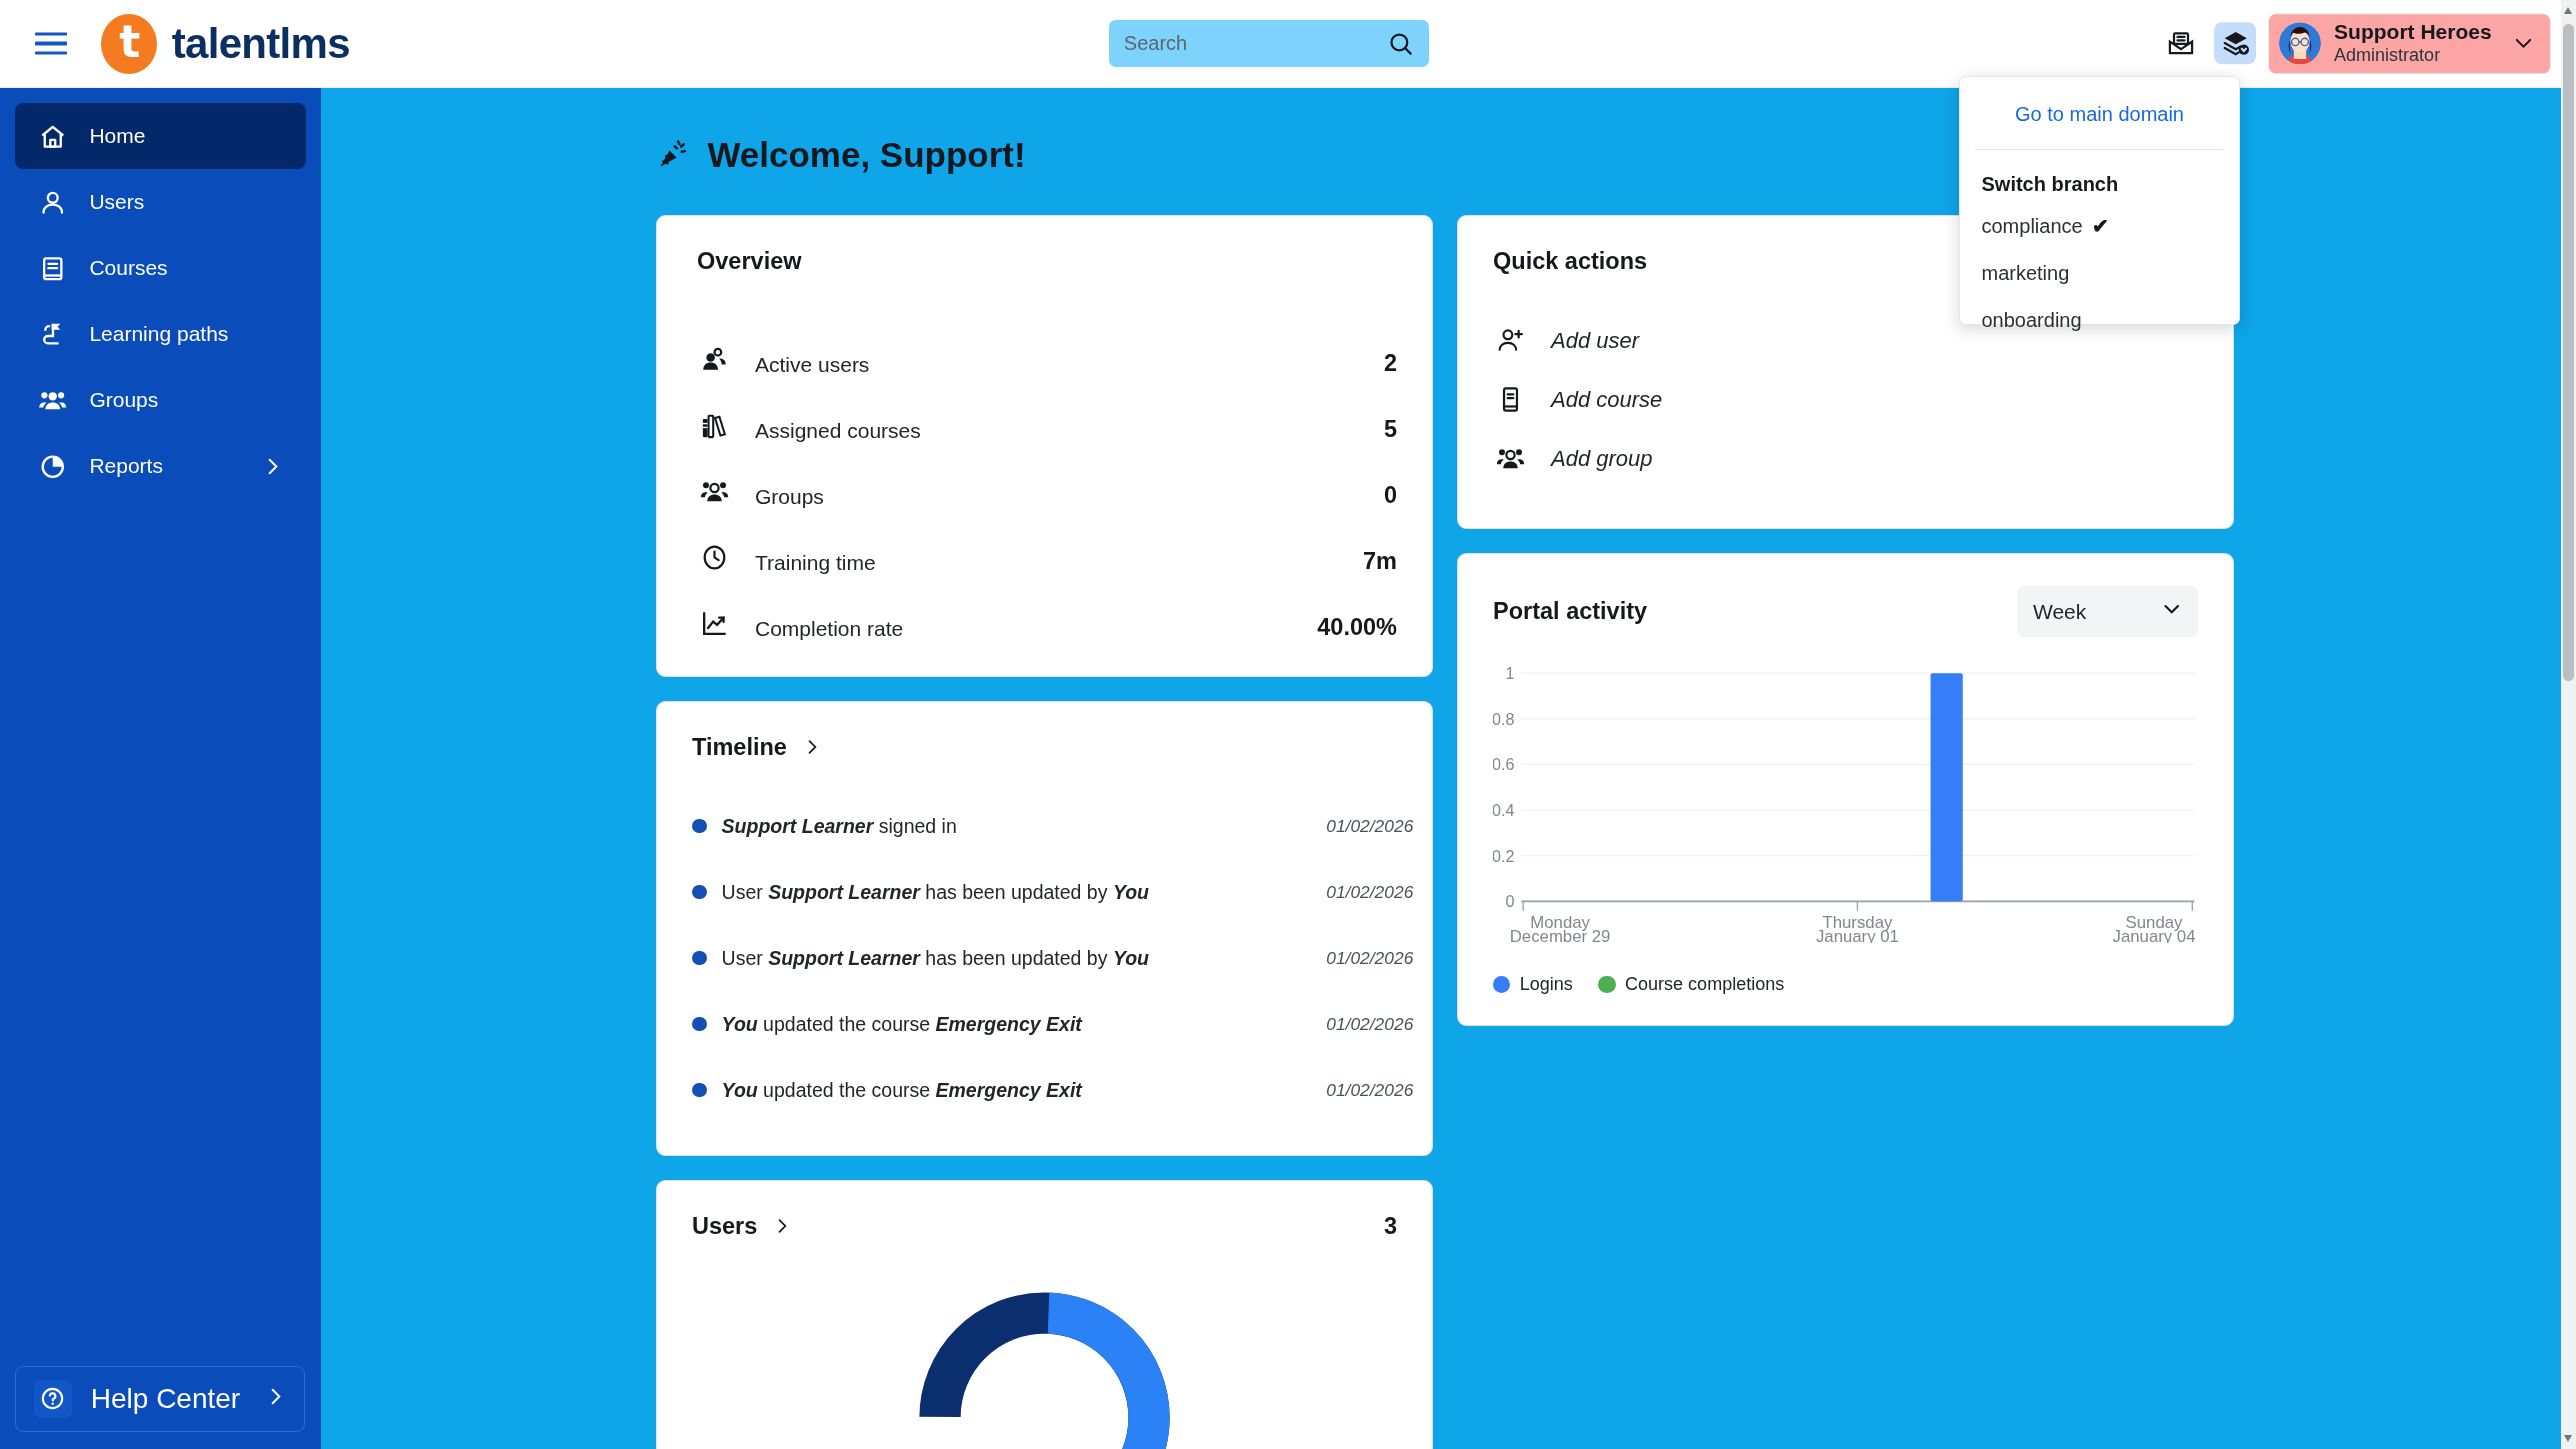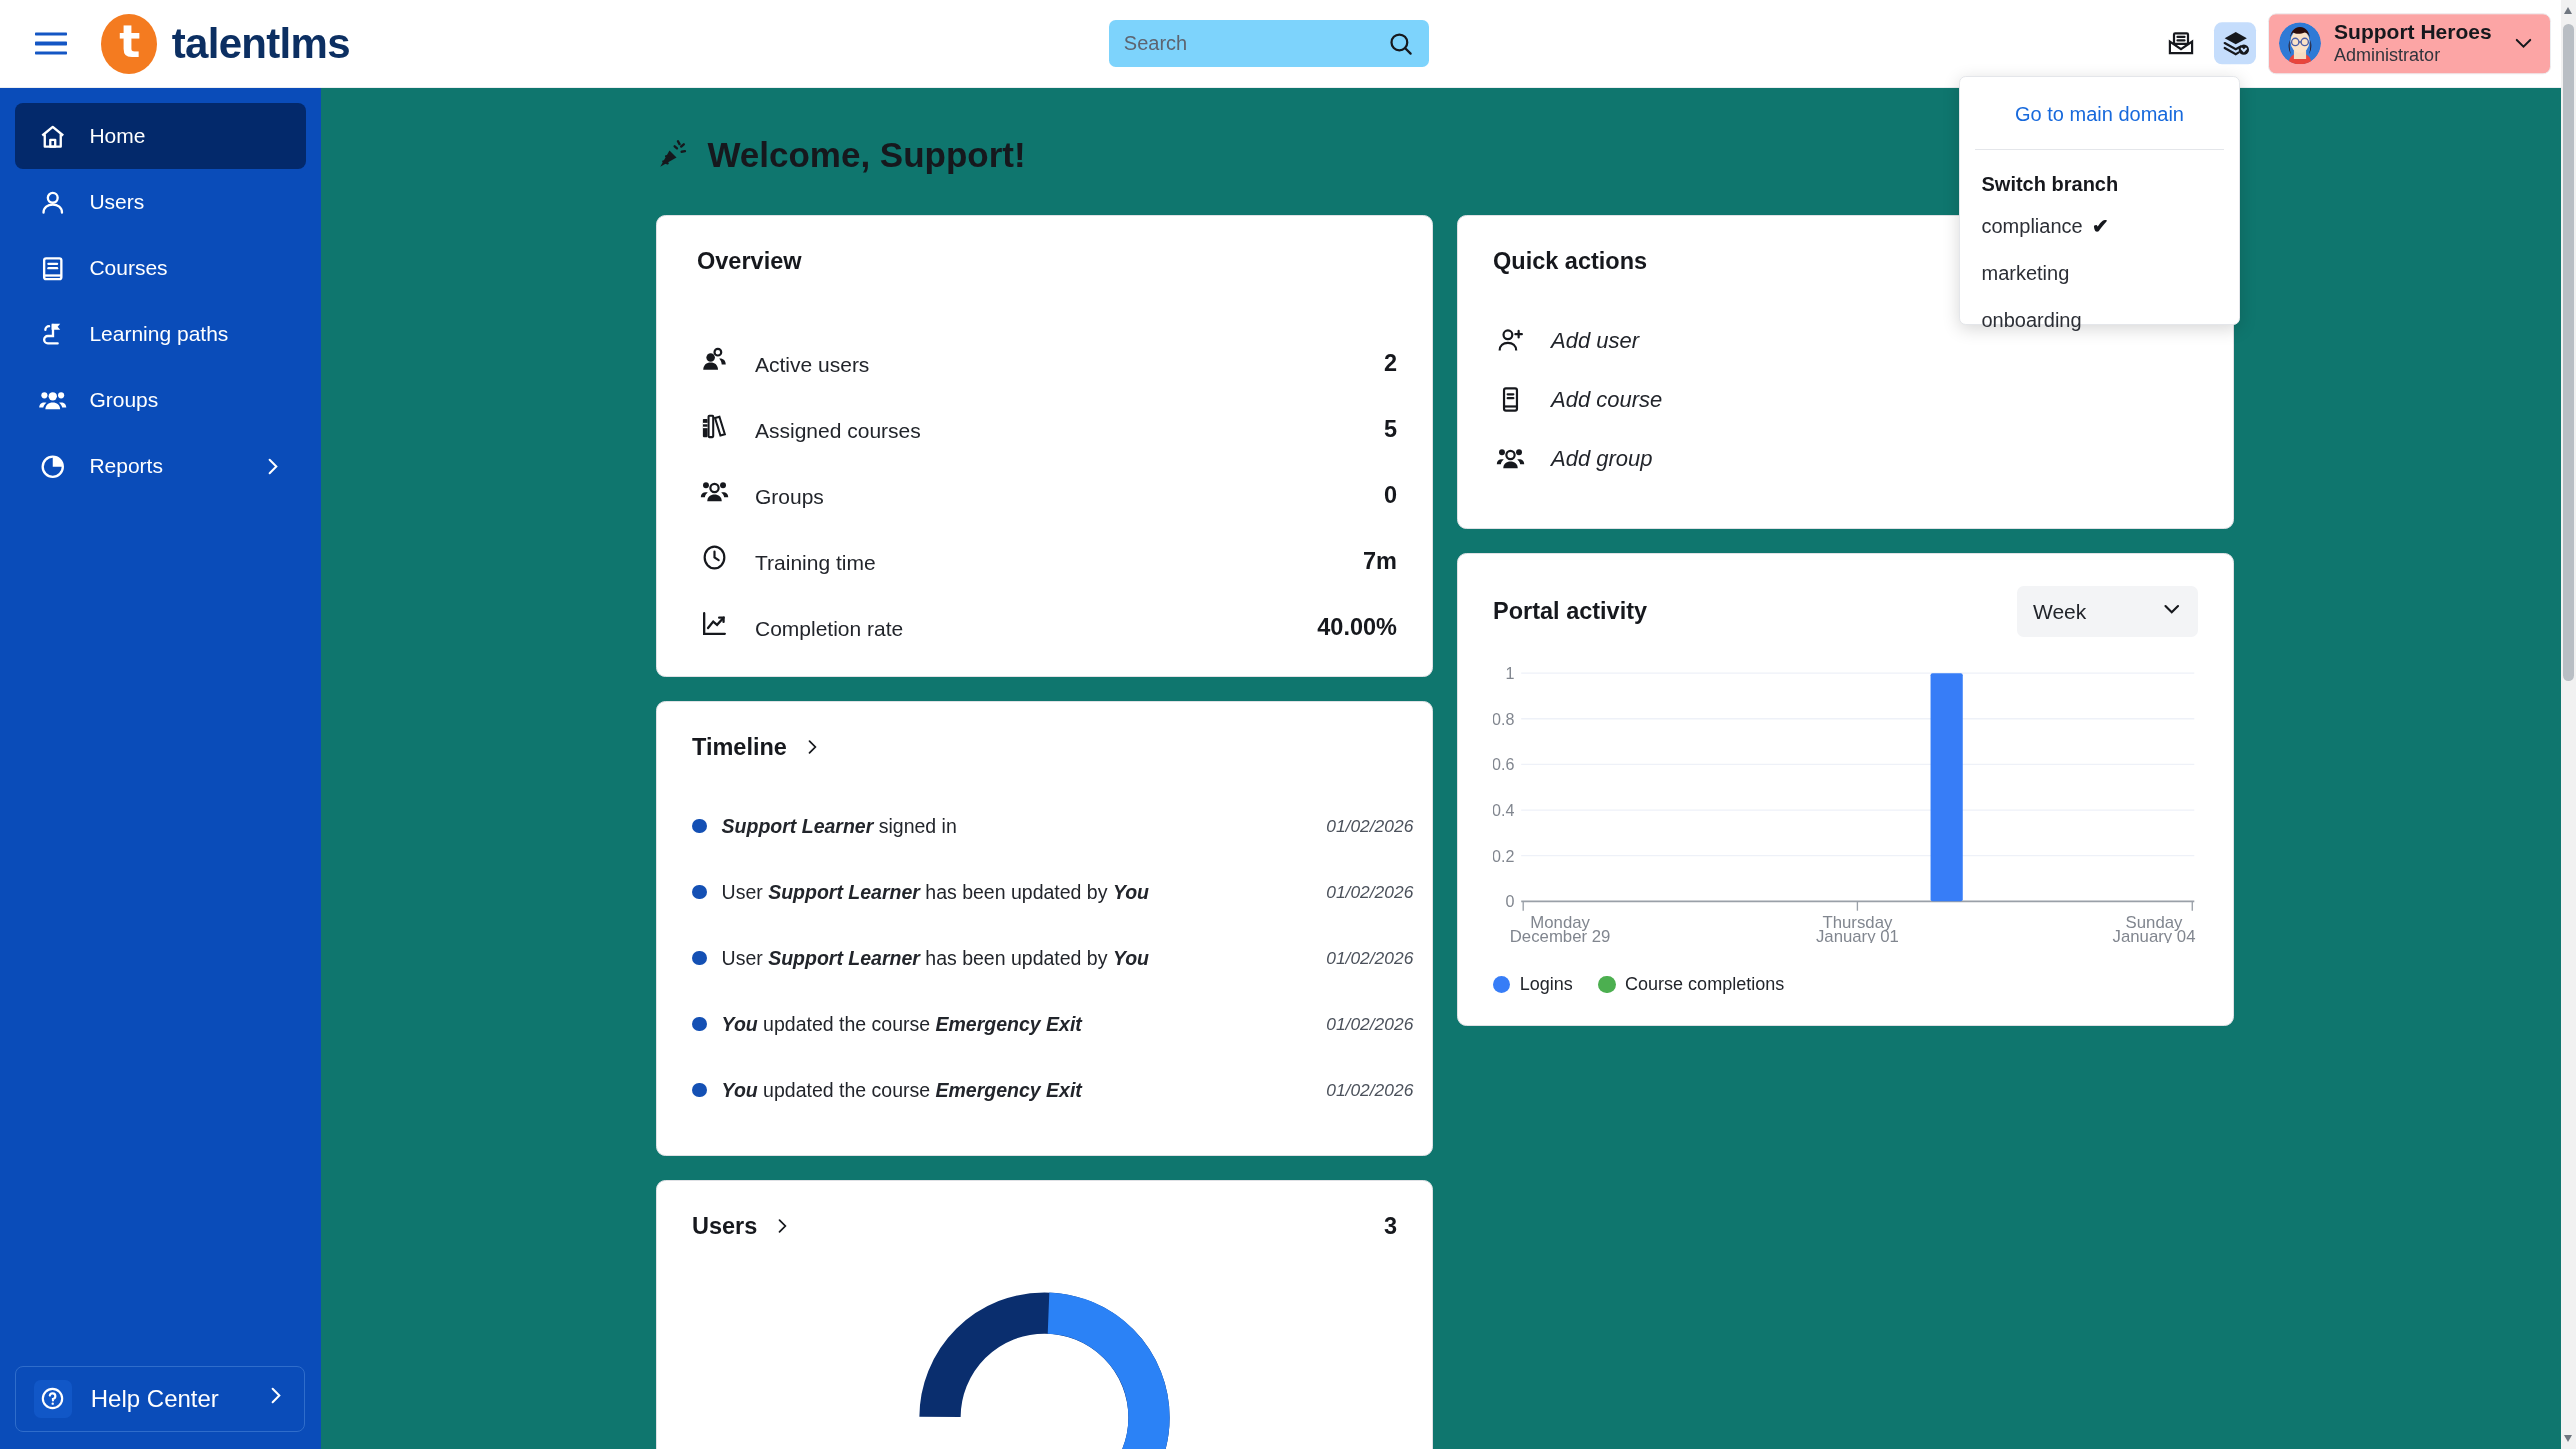--- a/index.html
+++ b/index.html
@@ -106,29 +106,29 @@
   .nav-item.active { background: #03296b; }
   .nav-icon { width: 31px; height: 31px; flex: none; display: flex; align-items: center; justify-content: center; }
   .nav-label { flex: 1; }
   .nav-chev { display: flex; align-items: center; }
 
   .help-center {
     position: absolute; left: 15.4px; bottom: 17.4px;
     width: 290px; height: 66px;
     border: 0.7px solid #2f6dcb; border-radius: 8px;
     display: flex; align-items: center; gap: 19px;
-    padding: 0 17.4px; cursor: pointer; color: #fff; font-size: 24px;
+    padding: 0 17.4px; cursor: pointer; color: #fff; font-size: 28px;
   }
   .help-icon-box { width: 38px; height: 38px; background: #1157c7; border-radius: 6.7px; display: flex; align-items: center; justify-content: center; flex: none; }
 
   
   .main {
     position: absolute; left: 321px; top: 88px;
     width: 2255px; height: 1361px;
-    background: #0f766e; overflow: hidden;
+    background: #0ea5e9; overflow: hidden;
   }
   .page-head { display: flex; align-items: center; gap: 17.4px; padding: 47px 0 0 335px; }
   .page-title { font-size: 35px; font-weight: 700; color: #16181d; }
 
   .cards-grid {
     display: flex; gap: 24px; padding: 40px 0 0 335px;
   }
   .col-left { width: 777px; display: flex; flex-direction: column; gap: 24px; }
   .col-right { width: 777px; display: flex; flex-direction: column; gap: 24px; }
 

